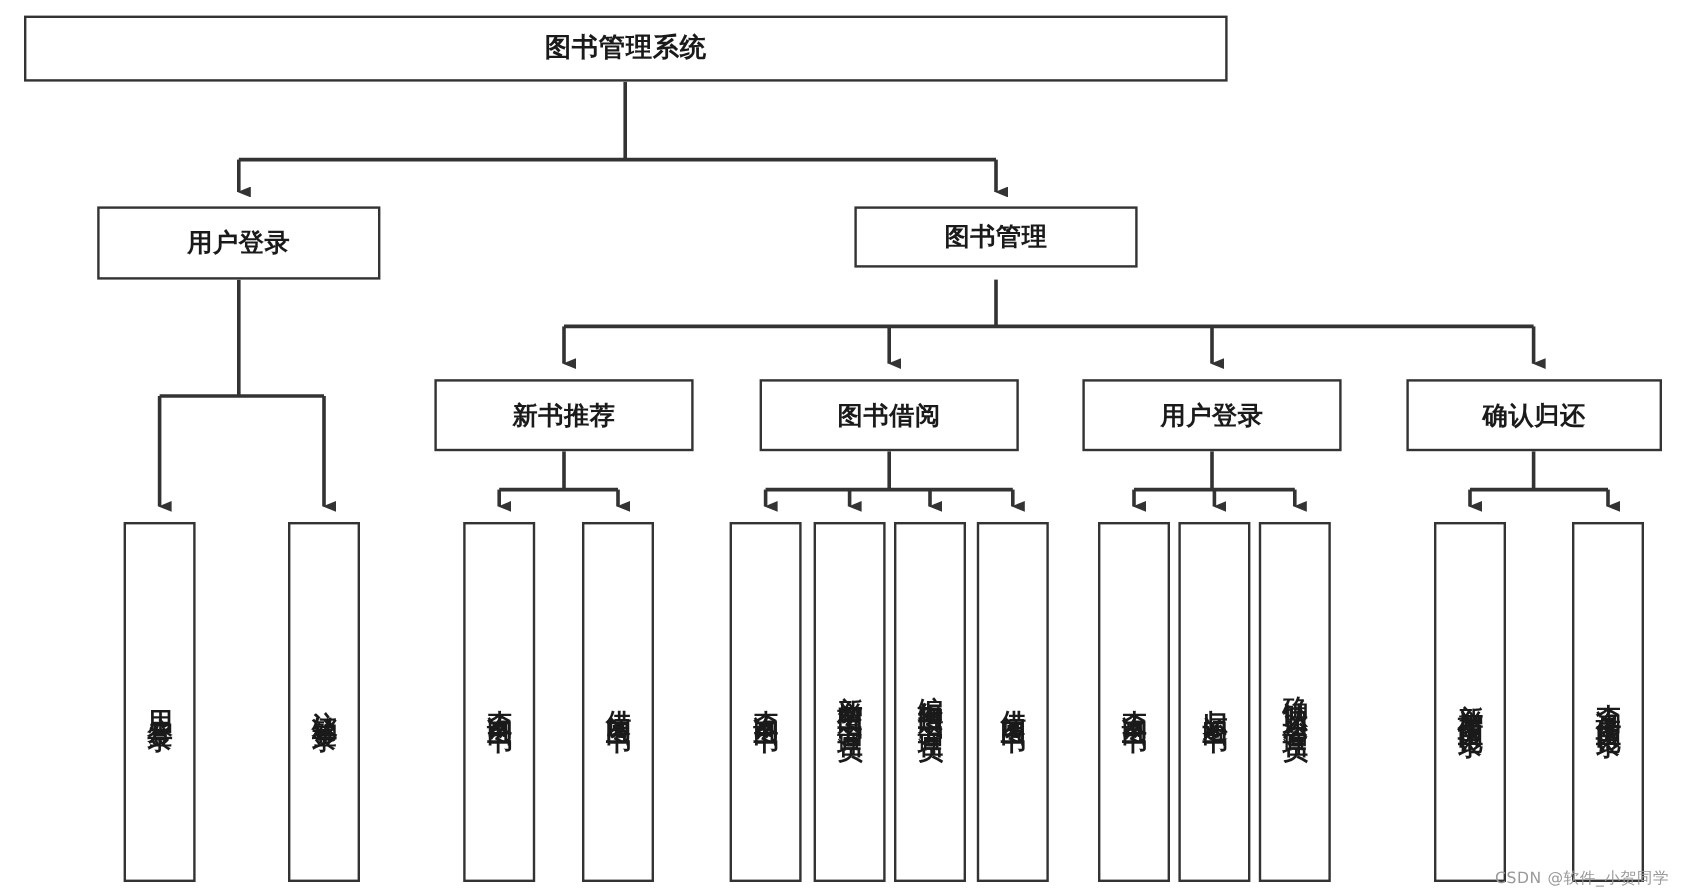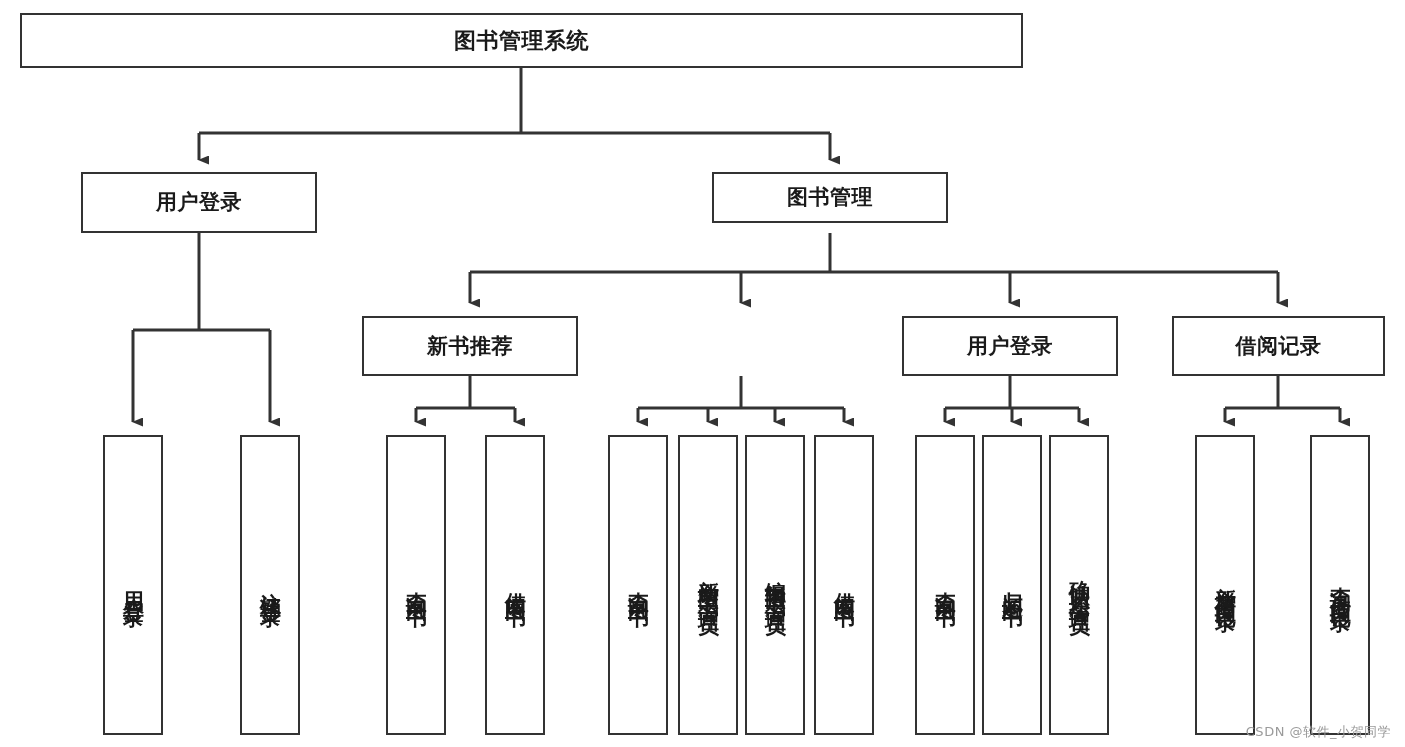--- a/index.html
+++ b/index.html
@@ -135,27 +135,30 @@
   </div>
 
   <div class="node horiz" style="left:712px; top:172px; width:236px; height:51px;">
     <span class="label">图书管理</span>
   </div>
 
   <div class="node horiz" style="left:362px; top:316px; width:216px; height:60px;">
     <span class="label">新书推荐</span>
   </div>
 
+  <div class="node horiz" style="left:633px; top:316px; width:216px; height:60px;">
+    <span class="label">图书借阅</span>
+  </div>
 
   <div class="node horiz" style="left:902px; top:316px; width:216px; height:60px;">
     <span class="label">用户登录</span>
   </div>
 
   <div class="node horiz" style="left:1172px; top:316px; width:213px; height:60px;">
-    <span class="label">借阅记录</span>
+    <span class="label">确认归还</span>
   </div>
 
   <div class="node vert" style="left:103px; top:435px; width:60px; height:300px;">
     <span class="label">用户登录</span>
   </div>
 
   <div class="node vert" style="left:240px; top:435px; width:60px; height:300px;">
     <span class="label">注销登录</span>
   </div>
 

